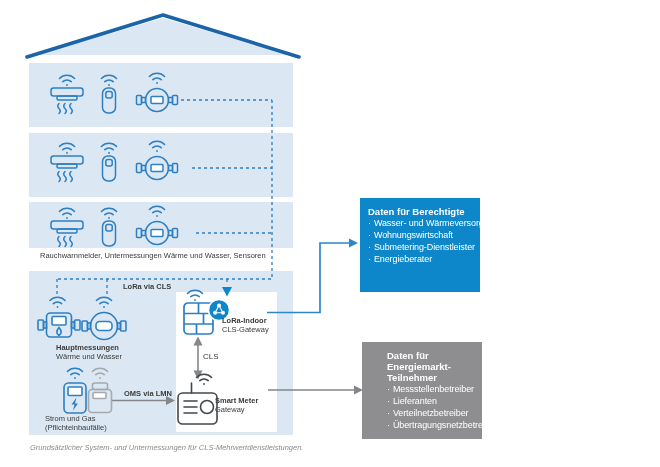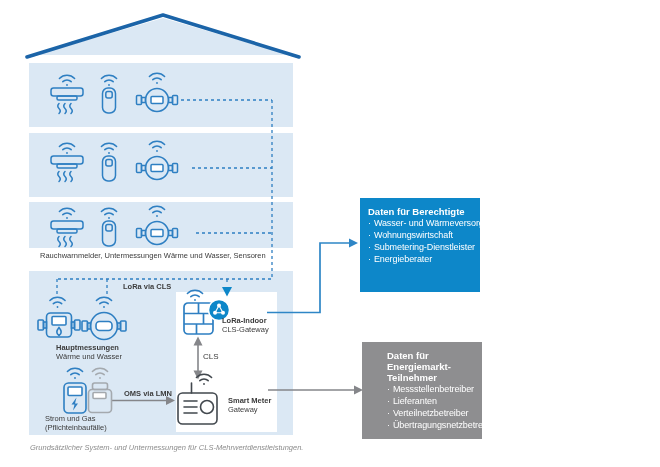--- a/index.html
+++ b/index.html
@@ -206,21 +206,21 @@
   <div class="lbl" style="left:45px;top:414px;">
     <div>Strom und Gas</div>
     <div>(Pflichteinbaufälle)</div>
   </div>
 
   <div class="lbl" style="left:222px;top:316px;">
     <div class="b">LoRa-Indoor</div>
     <div>CLS-Gateway</div>
   </div>
 
-  <div class="lbl" style="left:228px;top:396px;">
+  <div class="lbl" style="left:215px;top:396px;">
     <div class="b">Smart Meter</div>
     <div>Gateway</div>
   </div>
 
   <div class="infobox blue">
     <div class="title">
       <div>Daten für Berechtigte</div>
     </div>
     <div class="items">
         <div class="box-item"><span class="bullet">·</span><span>Wasser- und Wärmeversorger</span></div>

